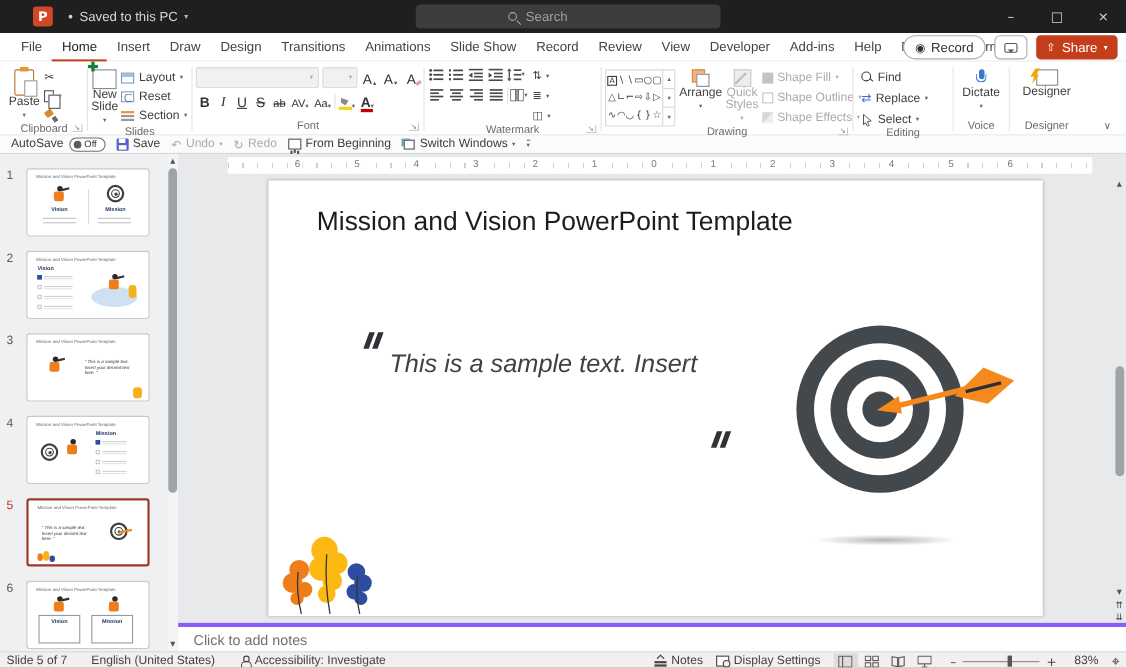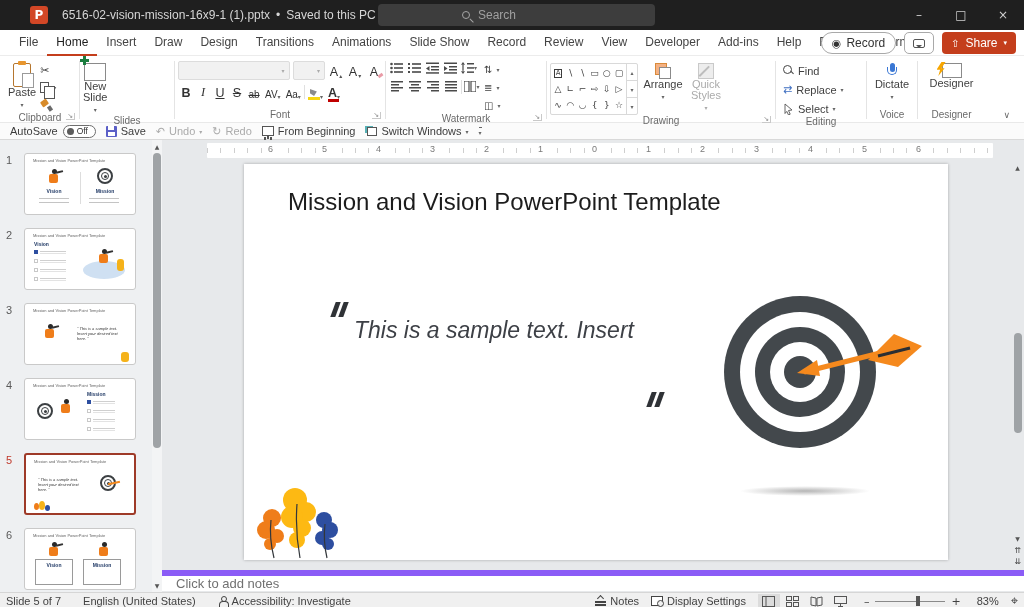--- a/index.html
+++ b/index.html
@@ -187,21 +187,21 @@
   .qm { position:absolute; display:flex; }
   .qm i { display:inline-block; width:5px; height:15px; background:#2f3236; transform:skewX(-20deg); margin-left:3px; }
   .qm.open { left:0; top:4px; }
   .qm.close { left:316px; top:94px; }
   .qtext { margin:16px 0 4px 24px; font-size:23px; line-height:32px; font-style:italic; color:#3d4046; }
   .shadow { position:absolute; left:496px; top:322px; width:130px; height:10px; border-radius:50%; background:radial-gradient(closest-side,#b5b5b5,rgba(255,255,255,0)); }
   .vscroll { position:absolute; right:1px; top:2px; width:11px; height:404px; display:flex; flex-direction:column; align-items:center; }
   .vscroll .sarr { font-size:6px; color:#555; padding:2px 0; }
   .vscroll .sthumb { width:8px; height:100px; background:#9fa3a6; border-radius:4px; margin-top:160px; }
   .vscroll .navs { margin-top:auto; display:flex; flex-direction:column; gap:2px; font-size:8px; color:#444; text-align:center; }
-  .notes { height:21px; background:#fff; border-top:6px solid #8b5cf6; display:flex; padding-left:14px; color:#707070; font-size:13px; }
+  .notes { height:26px; background:#fff; border-top:4px solid #8b5cf6; display:flex; align-items:center; padding-left:14px; color:#707070; font-size:13px; }
 
   
   .statusbar { height:17px; background:#f0f0f0; border-top:1px solid #d6d6d6; display:flex; align-items:center; font-size:11px; color:#424242; padding:0 6px; }
   .sb-left { display:flex; gap:22px; align-items:center; }
   .sb-right { margin-left:auto; display:flex; gap:12px; align-items:center; }
   .sbitem { display:flex; align-items:center; gap:4px; }
   .ic-person { width:10px; height:11px; position:relative; }
   .ic-person::before { content:""; position:absolute; left:3px; top:0; width:4px; height:4px; border:1.2px solid #444; border-radius:50%; }
   .ic-person::after { content:""; position:absolute; left:1px; top:5px; width:8px; height:5px; border:1.2px solid #444; border-bottom:none; border-radius:4px 4px 0 0; }
   .ic-noteslines { width:11px; height:9px; position:relative; }
@@ -219,21 +219,20 @@
   .zpct { width:26px; text-align:right; }
 </style>
 </head>
 <body>
 
 <div class="app">
 
   <header class="titlebar">
     <div class="ppt-icon glyph">P</div>
     <div class="doc-title">
-      <span>6516-02-vision-mission-16x9-1 (1).pptx</span>
       <span>•</span>
       <span>Saved to this PC</span>
       <span class="tchev glyph">▾</span>
     </div>
     <div class="searchbox">
       <span class="mag"></span>
       <input type="text" placeholder="Search" style="">
     </div>
     <div class="winctl">
       <span class="glyph">–</span>
@@ -305,20 +304,36 @@
     <div class="gdiv"></div>
 
     <div class="g" style="width:92px;">
       <div class="gbody" style="gap:3px; padding-left:2px;">
         <div class="bb">
           <span class="ic-newslide"></span>
           <span class="lbl">New</span>
           <span class="lbl">Slide</span>
           <span class="chev glyph">▾</span>
         </div>
+        <div class="col">
+          <div class="srow">
+              <span class="ic-layout"></span>
+              <span>Layout</span>
+              <span class="chev glyph">▾</span>
+            </div>
+          <div class="srow">
+              <span class="ic-reset"></span>
+              <span>Reset</span>
+            </div>
+          <div class="srow">
+              <span class="ic-section"></span>
+              <span>Section</span>
+              <span class="chev glyph">▾</span>
+            </div>
+        </div>
       </div>
       <div class="glabel">
           <span>Slides</span>
         </div>
     </div>
     <div class="gdiv"></div>
 
     <div class="g fontg" style="width:208px;">
       <div class="gbody" style="flex-direction:column; gap:3px; align-items:stretch; padding:3px 2px 0 2px;">
         <div style="display:flex; gap:3px; align-items:center;">
@@ -524,20 +539,37 @@
         <div class="bb" style="width:44px;">
           <span class="ic-arrange"></span>
           <span class="lbl">Arrange</span>
           <span class="chev glyph">▾</span>
         </div>
         <div class="bb disabled" style="width:36px;">
           <span class="ic-qstyle"></span>
           <span class="lbl">Quick</span>
           <span class="lbl">Styles</span>
           <span class="chev glyph">▾</span>
+        </div>
+        <div class="col disabled" style="gap:3px; font-size:10.5px;">
+          <div class="srow">
+              <span class="ic-sq ic-fill"></span>
+              <span>Shape Fill</span>
+              <span class="chev glyph">▾</span>
+            </div>
+          <div class="srow">
+              <span class="ic-sq ic-outl"></span>
+              <span>Shape Outline</span>
+              <span class="chev glyph">▾</span>
+            </div>
+          <div class="srow">
+              <span class="ic-sq ic-effx"></span>
+              <span>Shape Effects</span>
+              <span class="chev glyph">▾</span>
+            </div>
         </div>
       </div>
       <div class="glabel">
         <span>Drawing</span>
         <span class="launcher glyph">↘</span>
       </div>
     </div>
     <div class="gdiv"></div>
 
     <div class="g" style="width:88px;">

